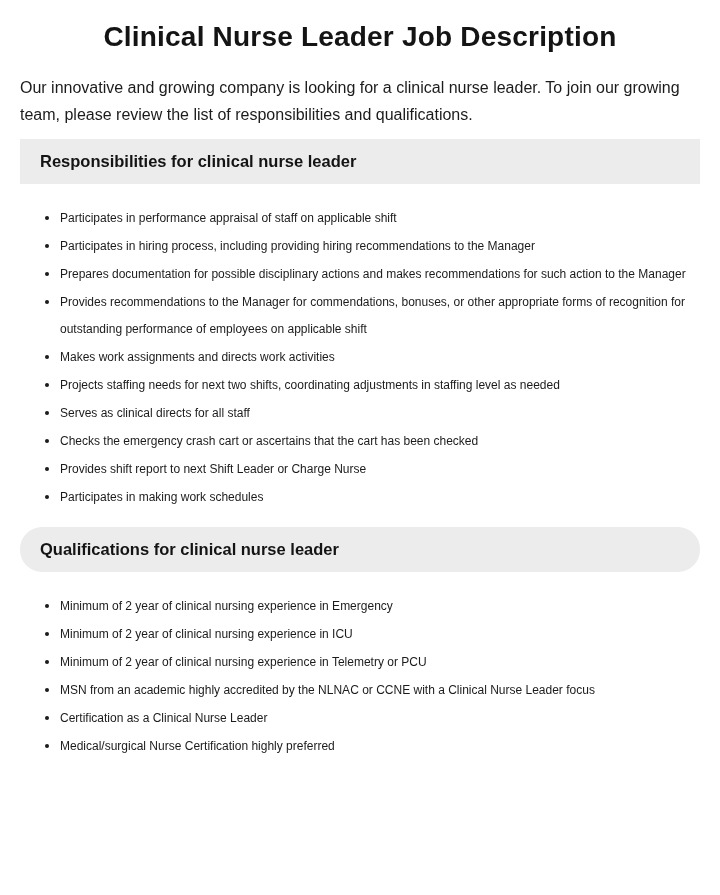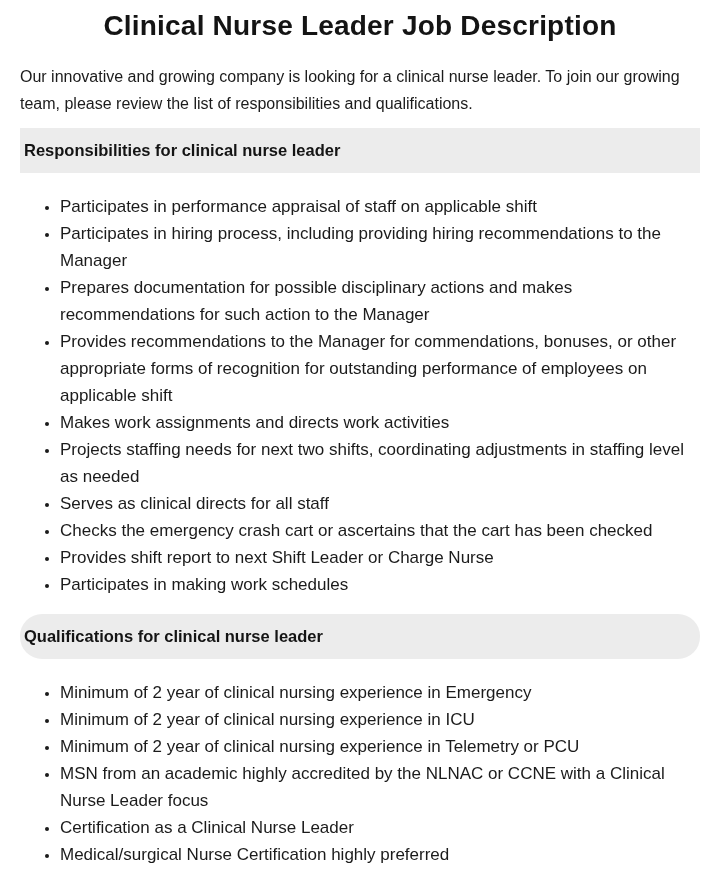--- a/index.html
+++ b/index.html
@@ -9,54 +9,54 @@
     background: #ffffff;
   }
   body {
     width: 720px;
     height: 895px;
     font-family: "Liberation Sans", "DejaVu Sans", sans-serif;
     color: #1b1b1b;
     overflow: hidden;
   }
   .page-title {
-    margin: 1px;
+    margin: 12px;
     padding-top: 8px;
     font-size: 28px;
     line-height: 34px;
     font-weight: 700;
     text-align: center;
     letter-spacing: 0.2px;
     color: #141414;
   }
   .intro {
     margin: 20px 20px 0 20px;
     font-size: 16px;
     line-height: 27px;
   }
   .section-band {
     margin: 11px 20px 0 20px;
     background: #ececec;
-    padding: 9px 4px;
+    padding: 9px 20px;
   }
   .section-band.second {
     margin-top: 16px;
     border-radius: 22px;
   }
   .section-heading {
     margin: 0;
     font-size: 16.5px;
     line-height: 27px;
     font-weight: 700;
     color: #141414;
   }
   ul.bullet-list {
     margin: 20px 20px 0 20px;
     padding: 0 0 0 40px;
-    font-size: 17px;
+    font-size: 12px;
     line-height: 27px;
   }
   ul.bullet-list li {
     padding-left: 0;
   }
   ul.bullet-list li::marker {
     font-size: 13px;
     color: #1b1b1b;
   }
 </style>

